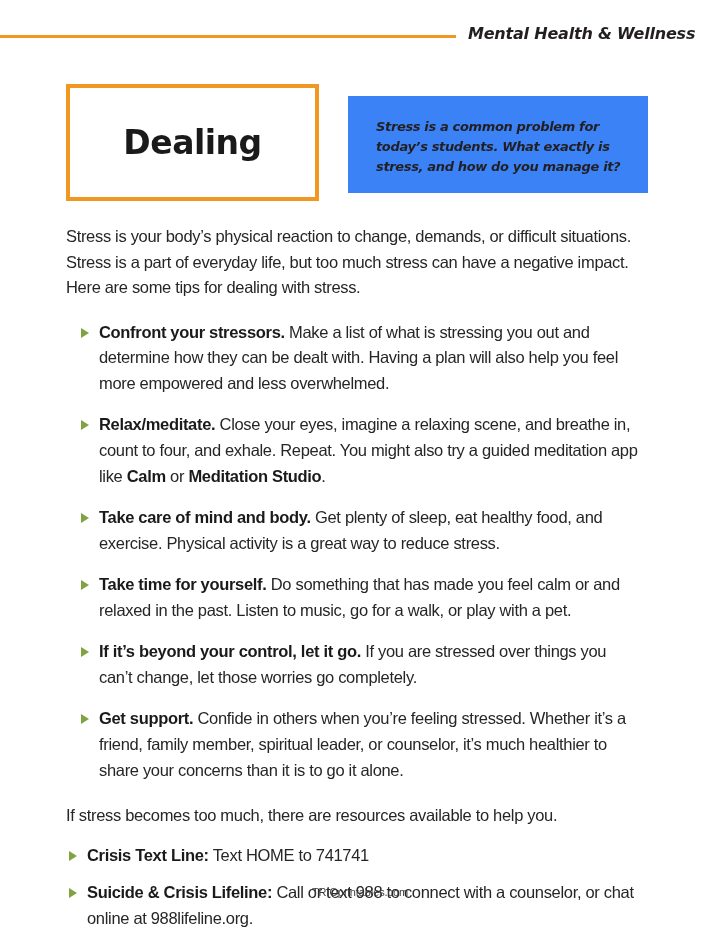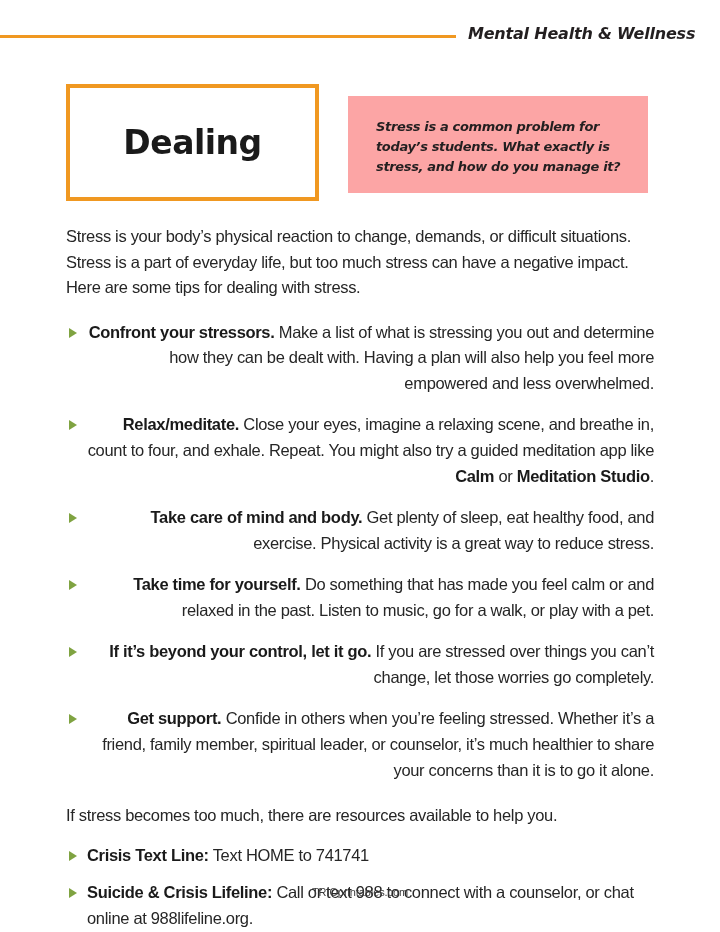--- a/index.html
+++ b/index.html
@@ -78,21 +78,21 @@
     letter-spacing: -0.5px;
   }
 
   
   .callout {
     position: absolute;
     left: 348px;
     top: 96px;
     width: 300px;
     height: 97px;
-    background: #fca5a5;
+    background: #3b82f6;
     box-sizing: border-box;
     padding: 21px 22px 0 28px;
   }
   .callout p {
     margin: 0;
     font-family: "DejaVu Sans", sans-serif;
     font-size: 13px;
     font-style: italic;
     font-weight: bold;
     line-height: 1.52;
@@ -111,21 +111,21 @@
   .closing {
     margin: 0;
     font-family: "Liberation Sans", sans-serif;
     font-size: 16.5px;
     line-height: 1.55;
     letter-spacing: -0.32px;
     color: #262626;
   }
   .intro { margin-bottom: 19px; }
 
-  .bullets { margin: 0; padding: 0; list-style: none; text-align: right; }
+  .bullets { margin: 12px; padding: 0; list-style: none; }
 
   .bullet {
     position: relative;
     padding-left: 21px;
     margin-bottom: 16px;
     font-family: "Liberation Sans", sans-serif;
     font-size: 16.5px;
     line-height: 1.55;
     letter-spacing: -0.32px;
     color: #262626;

